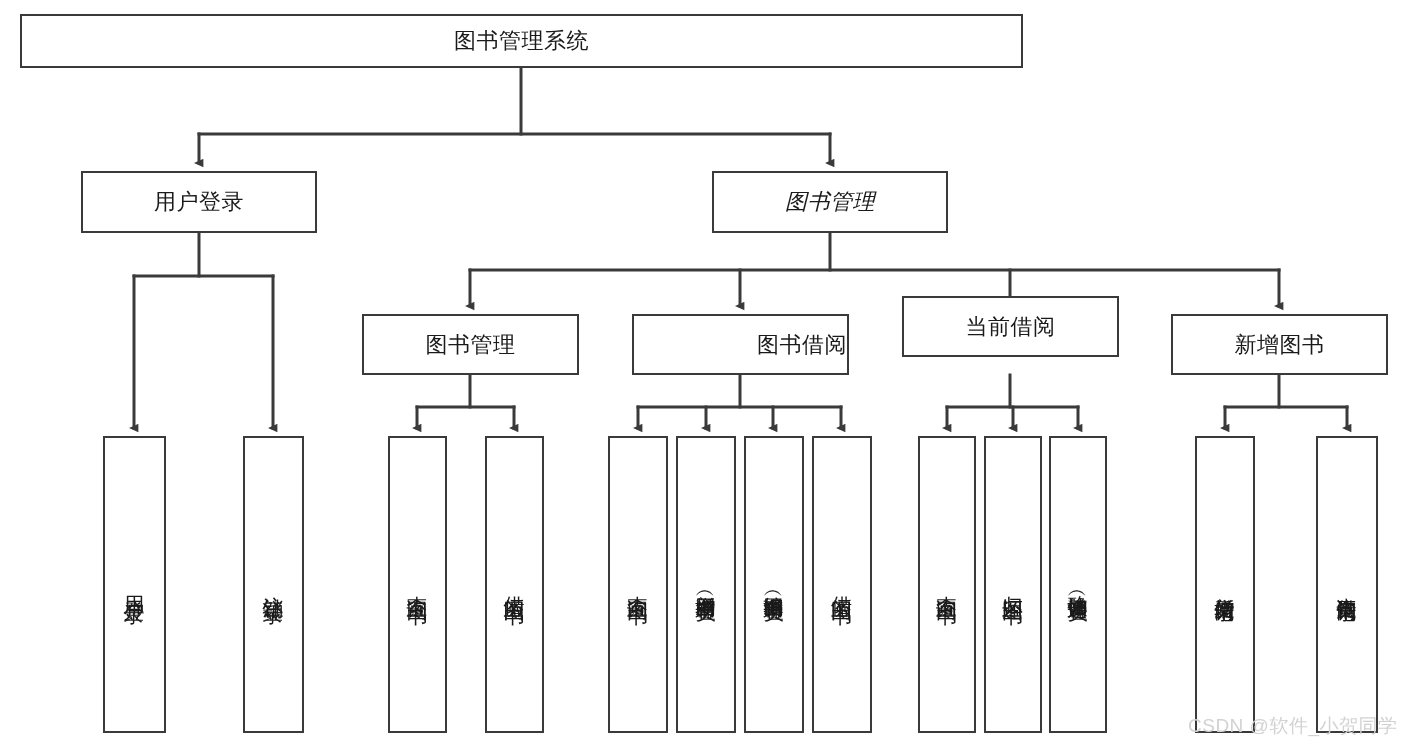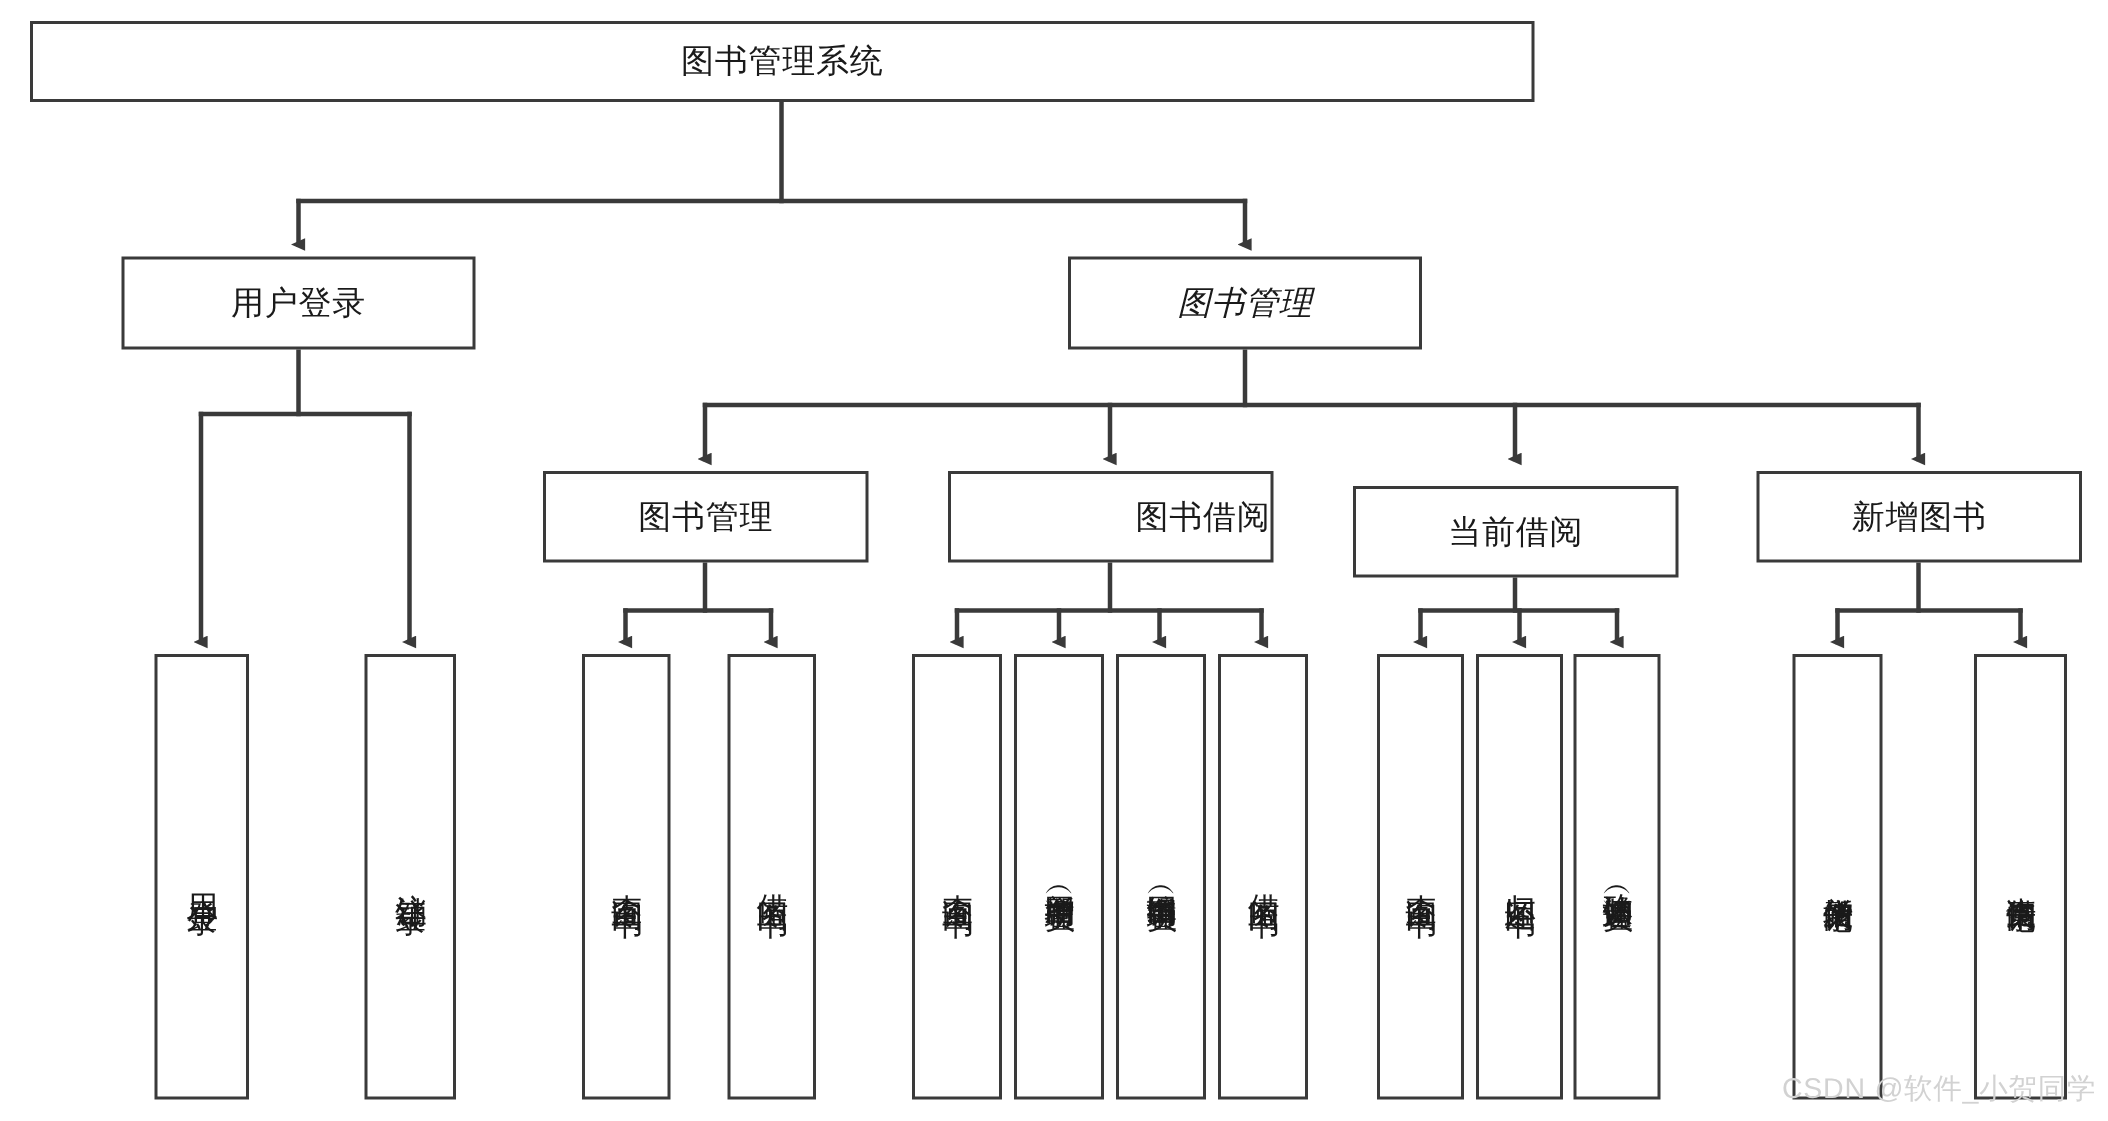--- a/index.html
+++ b/index.html
@@ -115,21 +115,21 @@
   <div class="node horiz" style="left:712px;top:171px;width:236px;height:62px;font-style:italic;">
     <span class="label">图书管理</span>
   </div>
 
   <div class="node horiz" style="left:362px;top:314px;width:217px;height:61px;">
     <span class="label">图书管理</span>
   </div>
   <div class="node horiz" style="left:632px;top:314px;width:217px;height:61px;justify-content:flex-end;">
     <span class="label">图书借阅</span>
   </div>
-  <div class="node horiz" style="left:902px;top:324px;width:217px;height:61px;">
+  <div class="node horiz" style="left:902px;top:296px;width:217px;height:61px;">
     <span class="label">当前借阅</span>
   </div>
   <div class="node horiz" style="left:1171px;top:314px;width:217px;height:61px;">
     <span class="label">新增图书</span>
   </div>
 
   <div class="node vert" style="left:103px;top:436px;width:63px;height:297px;">
     <span class="label">用户登录</span>
   </div>
   <div class="node vert" style="left:243px;top:436px;width:61px;height:297px;">

